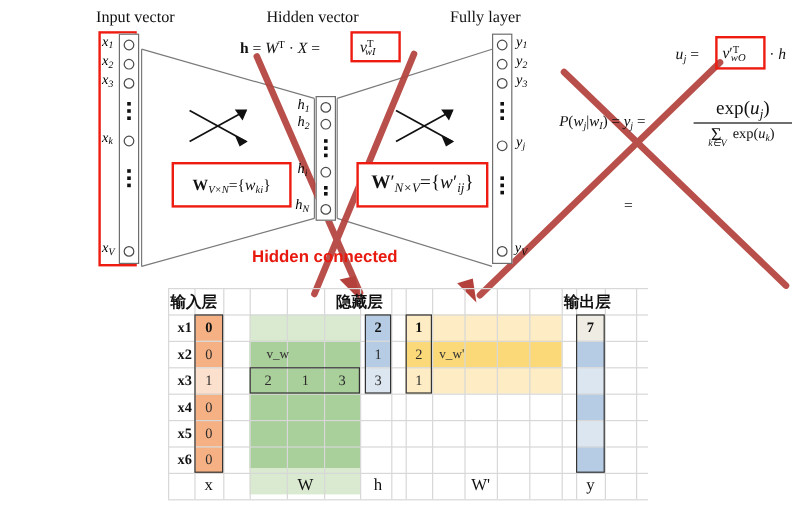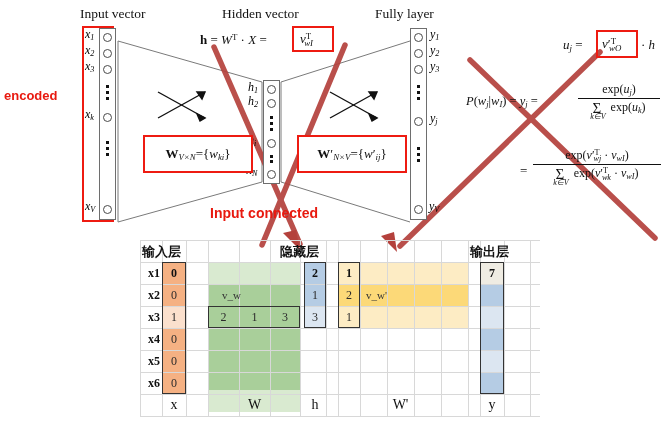--- a/index.html
+++ b/index.html
@@ -96,21 +96,20 @@
       <polygon points="300,250 283,233 296,230"></polygon>
       <polygon points="397,252 381,236 394,232"></polygon>
     </g>
   </svg>
 
   <div class="abs layer-title" style="left:80px;top:6px;">Input vector</div>
   <div class="abs layer-title" style="left:222px;top:6px;">Hidden vector</div>
   <div class="abs layer-title" style="left:375px;top:6px;">Fully layer</div>
 
   <div class="abs red-txt" style="left:4px;top:88px;width:78px;">
-    <div>encoded</div>
   </div>
 
   <div class="redbox" style="left:82px;top:26px;width:32px;height:196px;"></div>
   <div class="neuroncol" style="left:99px;top:28px;width:17px;height:192px;">
     <div class="neuron" style="top:4px;"></div>
     <div class="neuron" style="top:20px;"></div>
     <div class="neuron" style="top:36px;"></div>
     <div class="vdots" style="top:56px;"></div>
     <div class="vdots" style="top:62px;"></div>
     <div class="vdots" style="top:68px;"></div>
@@ -154,71 +153,62 @@
     <div class="vdots" style="top:124px;"></div>
     <div class="vdots" style="top:130px;"></div>
     <div class="neuron" style="top:176px;"></div>
   </div>
   <div class="abs mathit" style="left:430px;top:27px;font-size:12px;">y<span class="sub">1</span></div>
   <div class="abs mathit" style="left:430px;top:43px;font-size:12px;">y<span class="sub">2</span></div>
   <div class="abs mathit" style="left:430px;top:59px;font-size:12px;">y<span class="sub">3</span></div>
   <div class="abs mathit" style="left:430px;top:111px;font-size:12px;">y<span class="sub">j</span></div>
   <div class="abs mathit" style="left:429px;top:199px;font-size:12px;">y<span class="sub">V</span></div>
 
-  <div class="redbox-f" style="left:143px;top:135px;width:110px;height:38px;">
+  <div class="redbox-f" style="left:143px;top:135px;width:100px;height:38px;">
     <span class="formula" style="font-size:13px;">
       <b>W</b><span class="sub">V×N</span>={<span class="mathit">w</span><span class="sub">ki</span>}
     </span>
   </div>
   <div class="redbox-f" style="left:297px;top:135px;width:110px;height:38px;">
-    <span class="formula" style="font-size:13px;">
+    <span class="formula" style="font-size:16px;">
       <b>W</b>′<span class="sub">N×V</span>={<span class="mathit">w</span>′<span class="sub">ij</span>}
     </span>
   </div>
 
   <div class="abs formula" style="left:200px;top:32px;font-size:13px;">
     <b>h</b> = <span class="mathit">W</span><span class="sup">T</span> · <span class="mathit">X</span> =
   </div>
   <div class="redbox" style="left:292px;top:26px;width:42px;height:26px;"></div>
   <div class="abs formula" style="left:300px;top:31px;font-size:13px;">
     <span class="mathit">v</span><span class="sup">T</span><span class="sub" style="margin-left:-7px;">wI</span>
   </div>
 
-  <div class="abs red-txt" style="left:210px;top:206px;font-size:14px;">Input connected</div>
+  <div class="abs red-txt" style="left:210px;top:206px;font-size:14px;">Hidden connected</div>
 
   <div class="abs formula" style="left:563px;top:37px;font-size:13px;">
     <span class="mathit">u</span><span class="sub">j</span> =
   </div>
   <div class="redbox" style="left:596px;top:30px;width:42px;height:28px;"></div>
   <div class="abs formula" style="left:602px;top:36px;font-size:13px;">
     <span class="mathit">v</span>′<span class="sup">T</span><span class="sub" style="margin-left:-7px;">wO</span>
   </div>
   <div class="abs formula" style="left:641px;top:37px;font-size:13px;">· <span class="mathit">h</span></div>
 
   <div class="abs formula" style="left:466px;top:94px;font-size:12.5px;">
     <span class="mathit">P</span>(<span class="mathit">w</span><span class="sub">j</span>|<span class="mathit">w</span><span class="sub">I</span>) = <span class="mathit">y</span><span class="sub">j</span> =
   </div>
   <div class="abs" style="left:578px;top:82px;width:82px;text-align:center;">
-    <div class="formula" style="font-size:12px;">exp(<span class="mathit">u</span><span class="sub">j</span>)</div>
+    <div class="formula" style="font-size:16px;">exp(<span class="mathit">u</span><span class="sub">j</span>)</div>
     <div style="height:1px;background:#111;margin:1px 0;"></div>
     <div class="formula" style="font-size:12px;">
       <span style="font-size:15px;vertical-align:-2px;">Σ</span><span class="sub" style="font-size:8px;position:relative;left:-11px;top:5px;">k∈V</span><span style="margin-left:-6px;">exp(<span class="mathit">u</span><span class="sub">k</span>)</span>
     </div>
   </div>
 
   <div class="abs formula" style="left:520px;top:163px;font-size:13px;">=</div>
-  <div class="abs" style="left:533px;top:148px;width:128px;text-align:center;">
-    <div class="formula" style="font-size:12px;">
-      exp(<span class="mathit">v</span>′<span class="sup">T</span><span class="sub" style="margin-left:-6px;">wj</span> · <span class="mathit">v</span><span class="sub">wI</span>)
-    </div>
-    <div style="height:1px;background:#111;margin:1px 0;"></div>
-    <div class="formula" style="font-size:12px;">
-      <span style="font-size:15px;vertical-align:-2px;">Σ</span><span class="sub" style="font-size:8px;position:relative;left:-11px;top:5px;">k∈V</span><span style="margin-left:-6px;">exp(<span class="mathit">v</span>′<span class="sup">T</span><span class="sub" style="margin-left:-6px;">wk</span> · <span class="mathit">v</span><span class="sub">wI</span>)</span>
-    </div>
-  </div>
 
   <div id="sheet">
 
     <div class="cellband" style="left:68px;top:22px;width:92px;height:150px;background:#d9ead0;"></div>
     <div class="cellband" style="left:68px;top:44px;width:92px;height:106px;background:#a9cf9a;"></div>
 
     <div class="cellband" style="left:198px;top:22px;width:130px;height:66px;background:#fdecc4;"></div>
     <div class="cellband" style="left:198px;top:44px;width:130px;height:22px;background:#fcd978;"></div>
 
     <div class="cellband" style="left:22px;top:22px;width:24px;height:22px;background:#f5b183;"></div>

